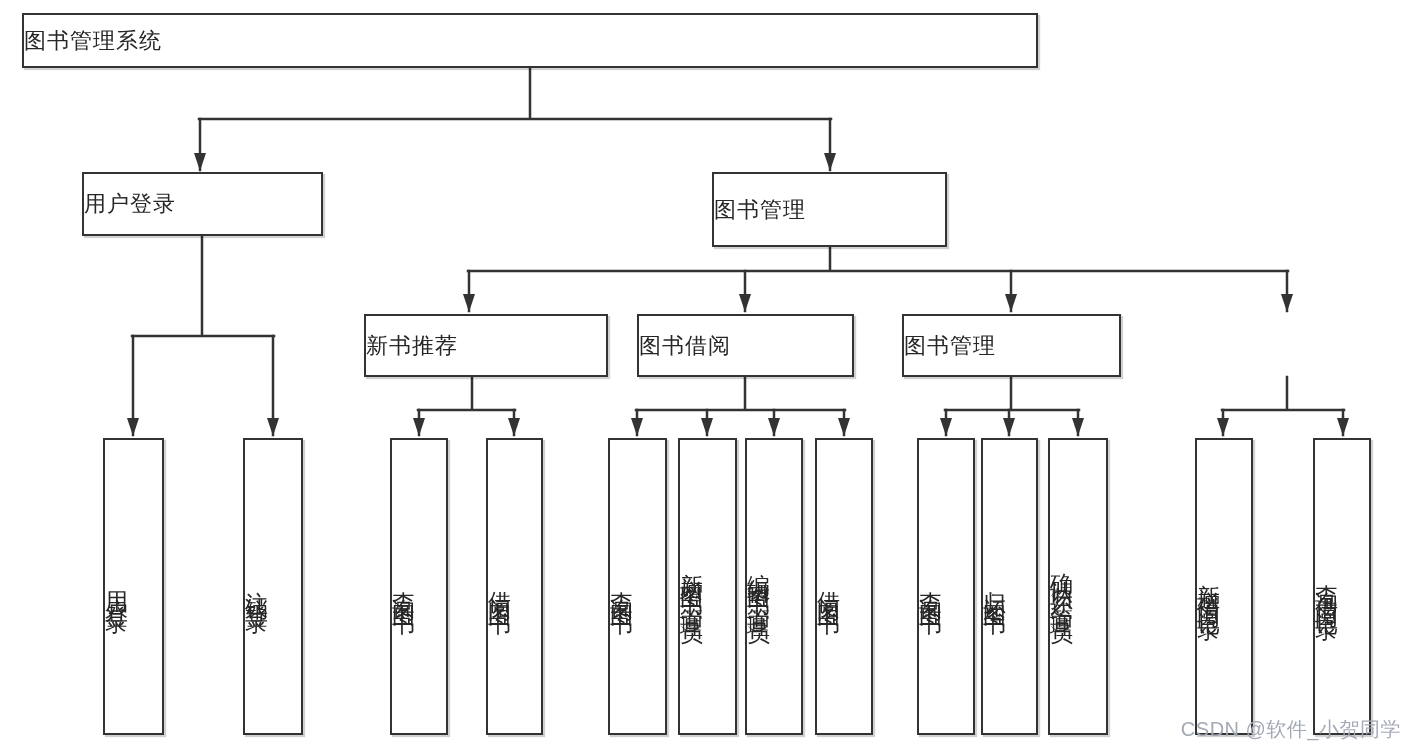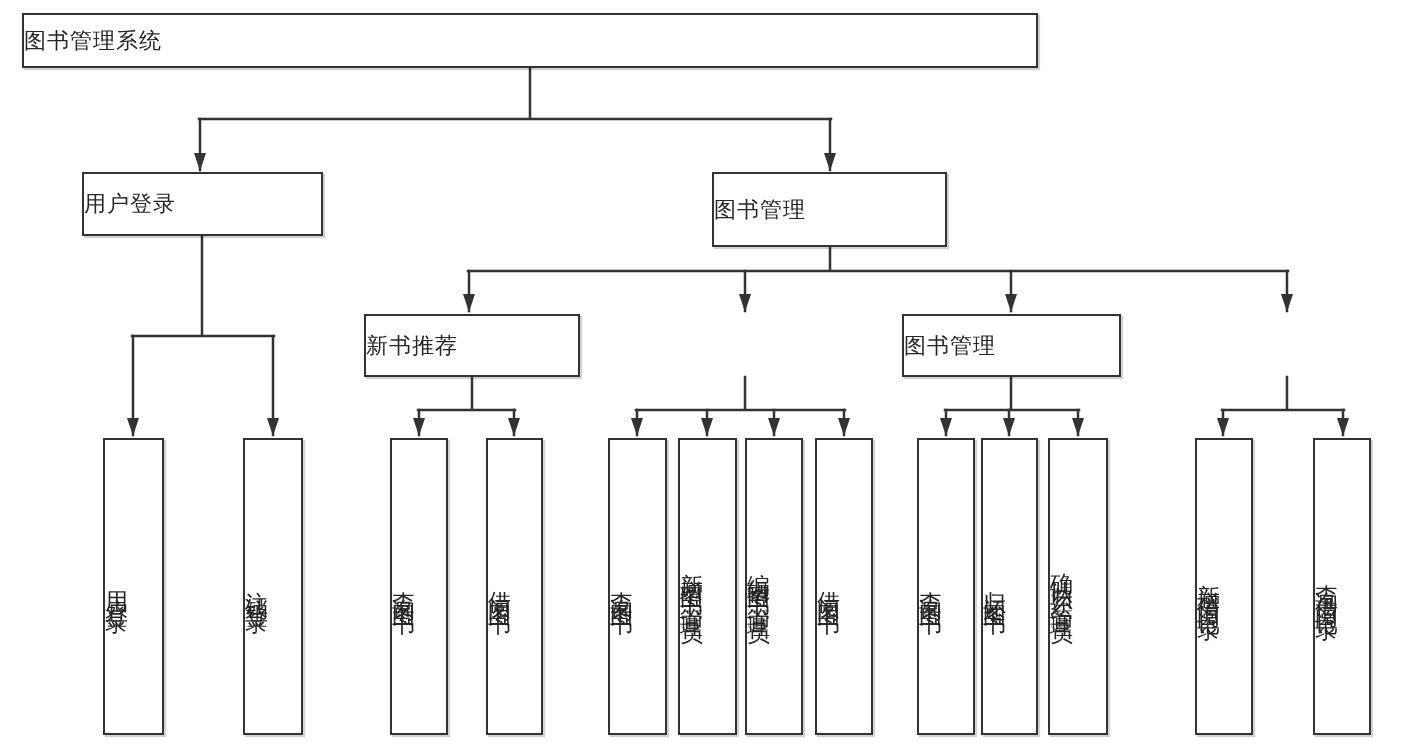--- a/index.html
+++ b/index.html
@@ -93,22 +93,25 @@
     <span>图书管理系统</span>
   </div>
 
   <div class="node h" style="left:82px;top:172px;width:241px;height:64px">
     <span>用户登录</span>
   </div>
   <div class="node h" style="left:712px;top:172px;width:235px;height:75px">
     <span>图书管理</span>
   </div>
 
-  <div class="node h" style="left:364px;top:314px;width:216px;height:63px">
+  <div class="node h" style="left:364px;top:314px;width:244px;height:63px">
     <span>新书推荐</span>
+  </div>
+  <div class="node h" style="left:637px;top:314px;width:217px;height:63px">
+    <span>图书借阅</span>
   </div>
   <div class="node h" style="left:902px;top:314px;width:219px;height:63px">
     <span>图书管理</span>
   </div>
 
   <div class="node leaf" style="left:103px;width:61px">
     <span>用户登录</span>
   </div>
   <div class="node leaf" style="left:243px;width:60px">
     <span>注销登录</span>
@@ -140,14 +143,15 @@
   <div class="node leaf" style="left:1048px;width:60px">
     <span>确认归还（管理员）</span>
   </div>
   <div class="node leaf" style="left:1195px;width:58px">
     <span>新增借阅记录</span>
   </div>
   <div class="node leaf" style="left:1313px;width:58px">
     <span>查询借阅记录</span>
   </div>
 
+  <div class="watermark">CSDN @软件_小贺同学</div>
 
 </div>
 
 </body></html>

